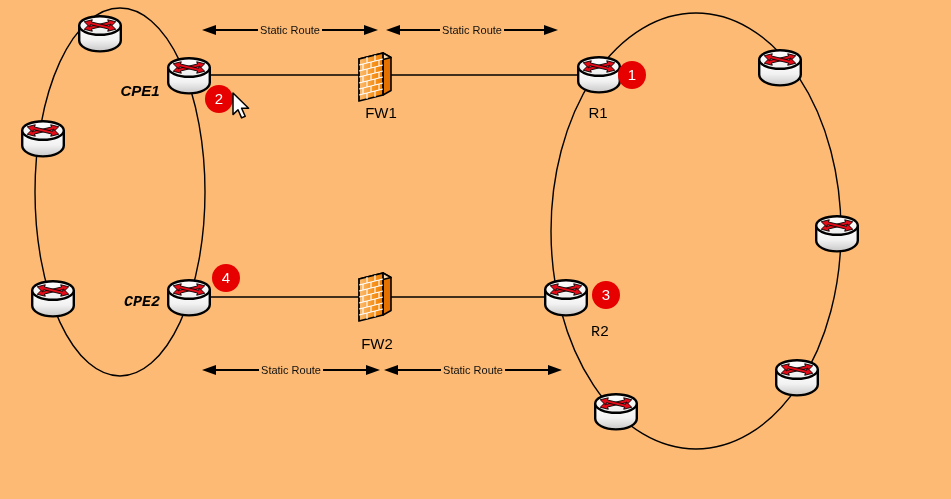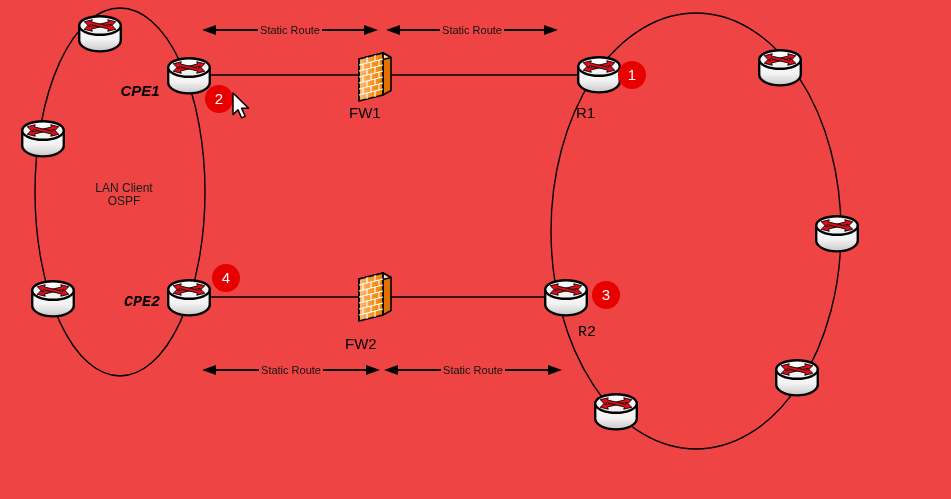--- a/index.html
+++ b/index.html
@@ -1,28 +1,28 @@
 <!DOCTYPE html>
 <html><head>
 <meta charset="utf-8">
 <style>
   html,body{margin:0;padding:0;background:#fff;}
   .stage{
-    position:relative;width:951px;height:499px;background:#ef4444;overflow:hidden;
+    position:relative;width:951px;height:499px;background:#fdba74;overflow:hidden;
     font-family:"Liberation Sans", sans-serif;color:#111;
   }
   .stage svg{position:absolute;left:0;top:0;}
   .abs{position:absolute;}
   .base-layer{z-index:1;}
   .icon{z-index:3;}
   .badge{
     position:absolute;z-index:5;width:28px;height:28px;border-radius:50%;
     background:#e60000;color:#fff;font-size:15px;line-height:28px;text-align:center;
   }
-  .devlabel{position:absolute;z-index:4;font-size:15px;color:#000;white-space:nowrap;}
+  .devlabel{position:absolute;z-index:4;font-size:15px;color:#000;text-align:center;white-space:nowrap;}
   .cpelabel{position:absolute;z-index:4;font-size:15px;font-weight:bold;font-style:italic;color:#000;text-align:center;white-space:nowrap;}
   .netlabel{position:absolute;z-index:2;font-size:12px;line-height:13px;color:#1a1a1a;text-align:center;}
   .sroute{position:absolute;z-index:2;display:flex;align-items:center;height:12px;}
   .tri{width:0;height:0;flex:0 0 auto;}
   .tri-left{border-top:5px solid transparent;border-bottom:5px solid transparent;border-right:14px solid #000;}
   .tri-right{border-top:5px solid transparent;border-bottom:5px solid transparent;border-left:14px solid #000;}
   .sline{flex:1 1 auto;height:0;border-top:2px solid #000;}
   .slabel{flex:0 0 auto;font-size:11px;color:#111;padding:0 2px;white-space:nowrap;}
   .cursor{z-index:9;}
 </style>
@@ -166,24 +166,20 @@
     <span class="tri tri-right"></span>
   </div>
 
   <div class="cpelabel" style="left:108px;top:82px;width:64px;">CPE1</div>
   <div class="cpelabel" style="left:110px;top:294px;width:64px;font-family:Liberation Mono, monospace;">CPE2</div>
   <div class="devlabel" style="left:576px;top:104px;width:44px;">R1</div>
   <div class="devlabel" style="left:578px;top:324px;width:44px;font-family:Liberation Mono, monospace;">R2</div>
   <div class="devlabel" style="left:349px;top:104px;width:64px;">FW1</div>
   <div class="devlabel" style="left:345px;top:335px;width:64px;">FW2</div>
 
-  <div class="netlabel" style="left:64px;top:182px;width:120px;">
-    <div>LAN Client</div>
-    <div>OSPF</div>
-  </div>
 
   <div class="badge" style="left:618px;top:61px;">1</div>
   <div class="badge" style="left:205px;top:85px;">2</div>
   <div class="badge" style="left:592px;top:281px;">3</div>
   <div class="badge" style="left:212px;top:264px;">4</div>
 
   <svg class="abs cursor" style="left:232px;top:92px;" width="20" height="28" viewBox="0 0 20 28">
     <polygon points="1,1 1,22.6 6,17.8 9.6,25.9 13.2,24.3 9.6,16.2 16.6,16.2" fill="#ffffff" stroke="#000" stroke-width="1.5" stroke-linejoin="round"></polygon>
   </svg>
 

